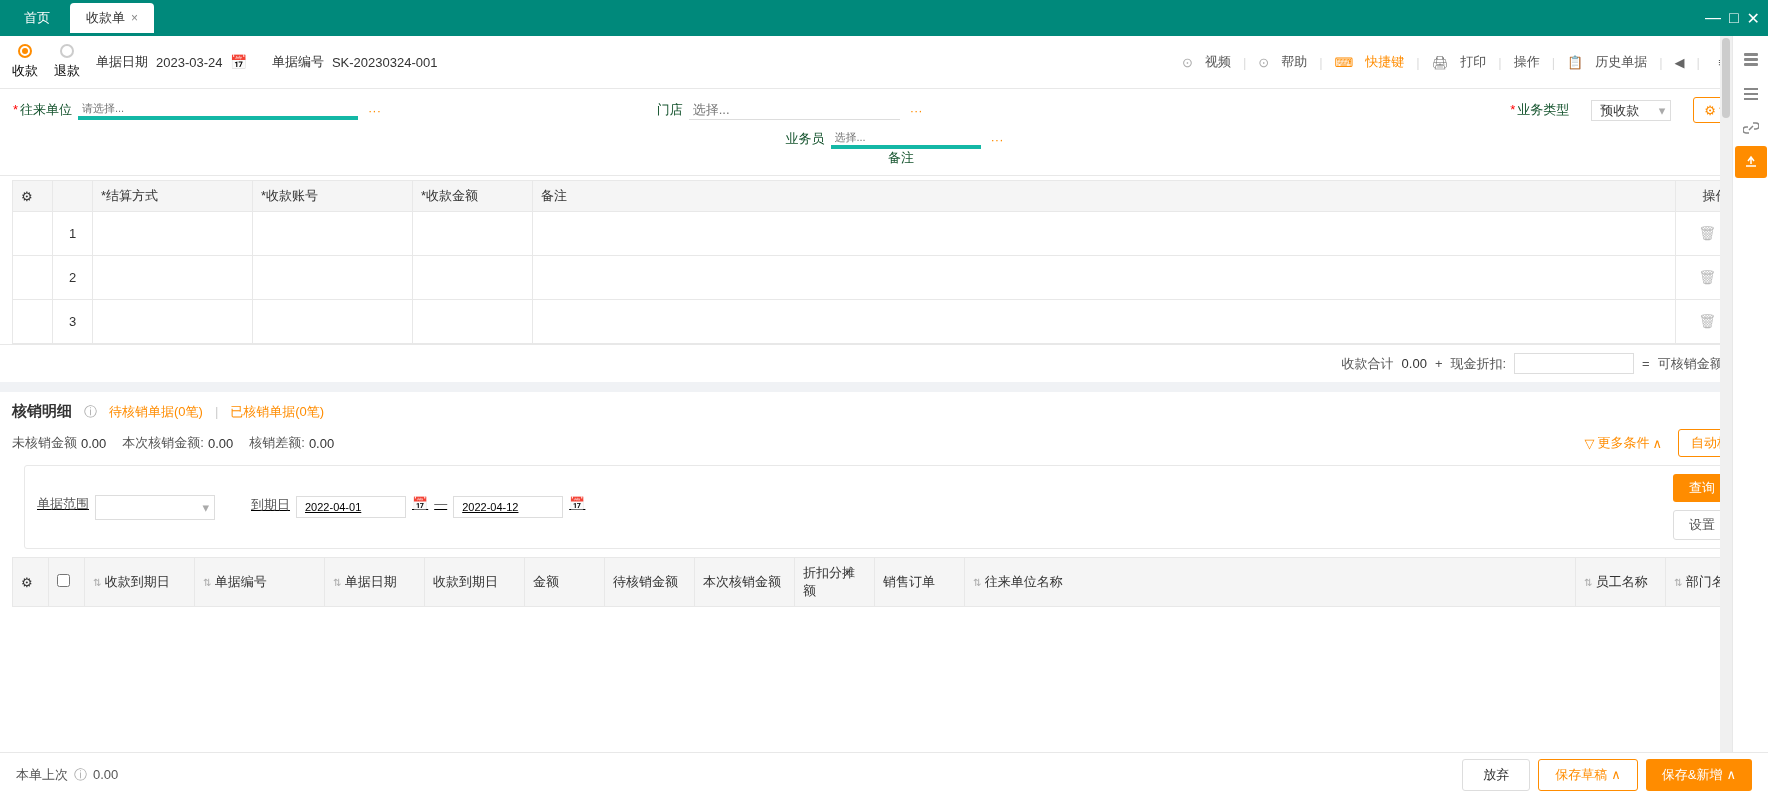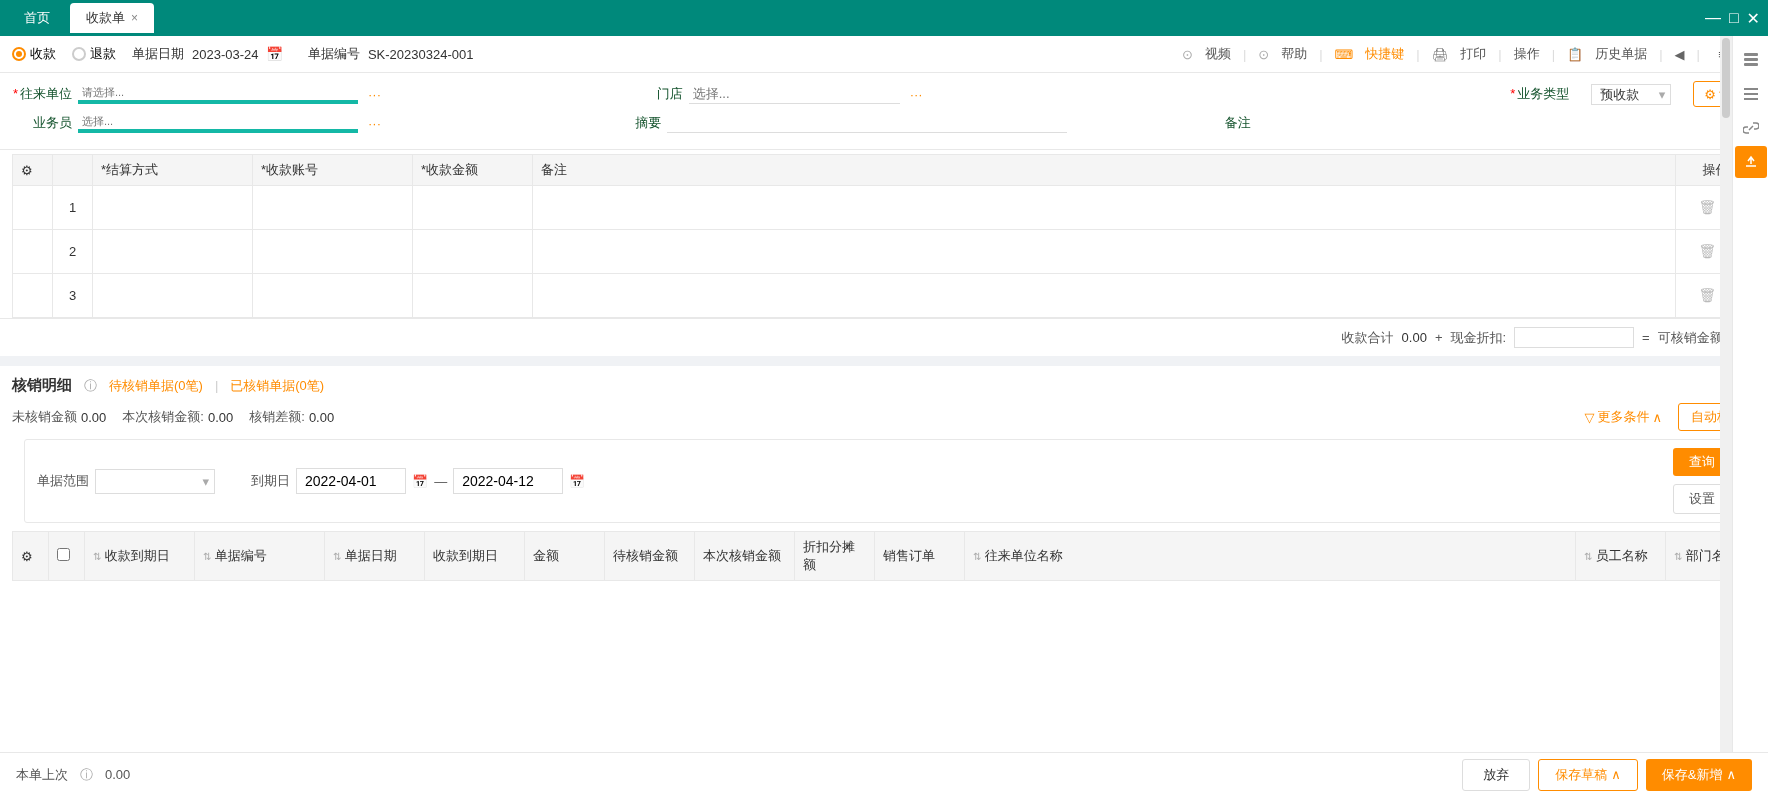--- a/index.html
+++ b/index.html
@@ -41,21 +41,21 @@
 
     
     .top-toolbar {
       display: flex;
       align-items: center;
       padding: 8px 12px;
       border-bottom: 1px solid #e8e8e8;
       gap: 16px;
     }
     .radio-group { display: flex; align-items: center; gap: 16px; }
-    .radio-item { display: flex; align-items: center; gap: 4px; cursor: pointer; }
+    .radio-item { display: flex; align-items: center; gap: 4px; cursor: pointer; flex-direction: column; }
     .radio-dot { width: 14px; height: 14px; border-radius: 50%; border: 2px solid #ccc; display: flex; align-items: center; justify-content: center; }
     .radio-dot.active { border-color: #ff8c00; }
     .radio-dot.active::after { content: ''; width: 6px; height: 6px; background: #ff8c00; border-radius: 50%; }
 
     .doc-info { display: flex; align-items: center; gap: 8px; color: #333; }
     .doc-info span { color: #333; }
     .doc-info .val { font-weight: 500; }
     .cal-icon { color: #ff8c00; font-size: 14px; cursor: pointer; }
 
     .toolbar-right { margin-left: auto; display: flex; align-items: center; gap: 12px; color: #666; }
@@ -71,21 +71,21 @@
     .form-section {
       padding: 8px 12px;
       border-bottom: 1px solid #e8e8e8;
     }
     .form-row {
       display: flex;
       align-items: center;
       gap: 0;
       margin-bottom: 6px;
     }
-    .form-row:last-child { margin-bottom: 8px; }
+    .form-row:last-child { margin-bottom: 0; flex-direction: column; }
 
     .form-field {
       display: flex;
       align-items: center;
       gap: 6px;
       flex: 1;
     }
     .field-label { color: #14532d; white-space: nowrap; min-width: 60px; text-align: right; }
     .field-label.required::before { content: '*'; color: red; margin-right: 2px; }
     .field-input {
@@ -227,31 +227,31 @@
       border-radius: 3px;
       cursor: pointer;
     }
 
     
     .search-filter-row {
       display: flex; align-items: center; gap: 12px; padding: 8px 12px;
       border: 1px solid #e8e8e8; border-radius: 3px; margin: 0 12px 8px 12px;
       background: white;
     }
-    .filter-field { display: flex; align-items: center; gap: 6px; }
+    .filter-field { display: flex; align-items: flex-start; gap: 6px; text-decoration: underline; }
     .filter-label { color: #555; white-space: nowrap; }
     .filter-select-wrap { position: relative; display: inline-flex; align-items: center; }
     .filter-select {
       border: 1px solid #ddd; padding: 4px 24px 4px 8px; outline: none;
       font-size: 13px; color: #333; background: white; cursor: pointer;
       min-width: 120px; appearance: none;
     }
     .filter-select-wrap::after { content: '▾'; position: absolute; right: 6px; color: #aaa; pointer-events: none; }
     .date-input {
-      border: 1px solid #ddd; padding: 4px 8px; outline: none; font-size: 14px; width: 110px;
+      border: 1px solid #ddd; padding: 4px 8px; outline: none; font-size: 11px; width: 110px;
     }
     .date-icon { color: #ff8c00; cursor: pointer; }
     .dash { color: #555; }
     .query-btn {
       background: #ff8c00; color: white; border: none;
       padding: 5px 16px; border-radius: 3px; cursor: pointer; font-size: 13px;
     }
     .settings-btn2 {
       background: white; border: 1px solid #ddd; color: #555;
       padding: 5px 12px; border-radius: 3px; cursor: pointer; font-size: 13px;
@@ -271,21 +271,21 @@
 
     
     .bottom-bar {
       position: fixed; bottom: 0; left: 0; width: 1768px;
       display: flex; align-items: center;
       background: white; border-top: 1px solid #e8e8e8;
       padding: 8px 16px;
       height: 44px;
       z-index: 100;
     }
-    .bottom-left { display: flex; align-items: center; gap: 12px; color: #555; }
+    .bottom-left { display: flex; align-items: center; gap: 6px; color: #555; }
     .bottom-right { margin-left: auto; display: flex; gap: 8px; }
     .btn-discard {
       background: white; border: 1px solid #ddd; color: #333;
       padding: 6px 20px; border-radius: 3px; cursor: pointer; font-size: 13px;
     }
     .btn-draft {
       background: white; border: 1px solid #ff8c00; color: #ff8c00;
       padding: 6px 16px; border-radius: 3px; cursor: pointer; font-size: 13px;
       display: flex; align-items: center; gap: 4px;
     }
@@ -413,24 +413,20 @@
       </div>
     </div>
 
     <div class="form-row">
       <div class="form-field">
         <span class="field-label">业务员</span>
         <input class="field-input" type="text" style="max-width: 280px;" placeholder="选择...">
         <span class="field-more">···</span>
       </div>
       <div style="width:24px;"></div>
-      <div class="summary-field">
-        <span class="field-label">摘要</span>
-        <input class="summary-input" type="text" style="flex: 1 1 0%; max-width: 400px;">
-      </div>
       <div style="width:24px;"></div>
       <div class="summary-field">
         <span class="field-label">备注</span>
       </div>
     </div>
   </div>
 
   <div class="table-section" style="margin-top:4px;">
     <table class="data-table">
       <colgroup>

